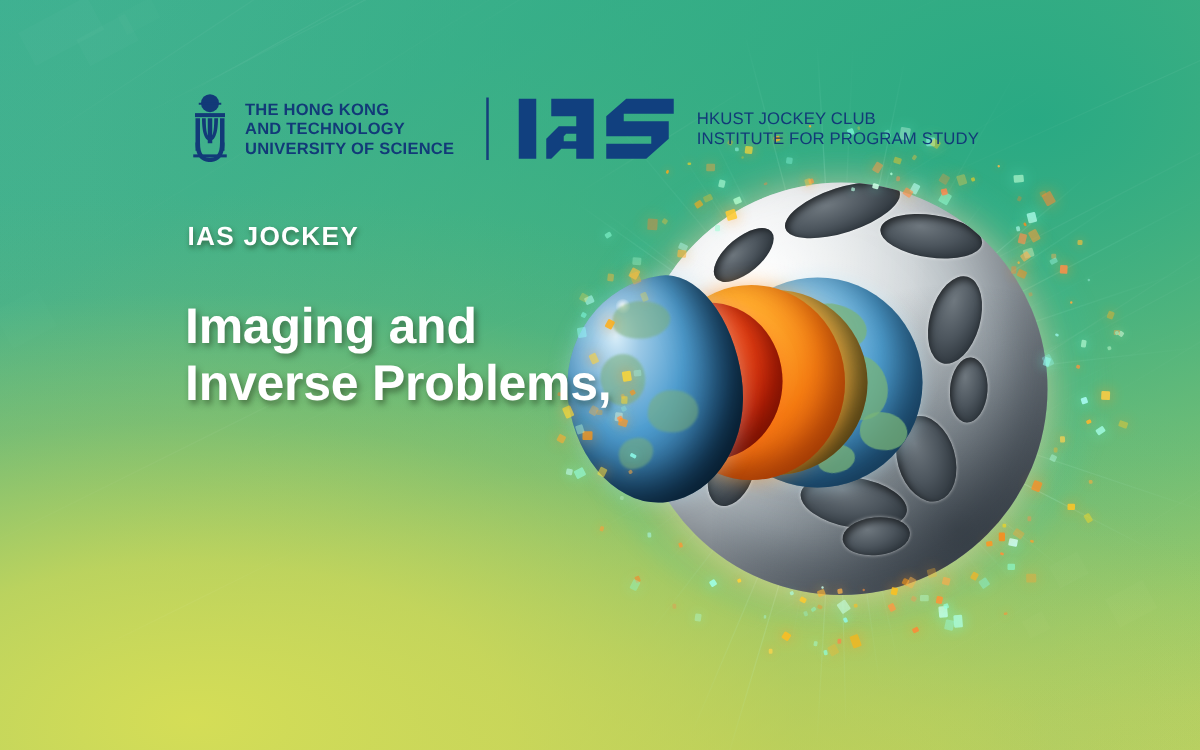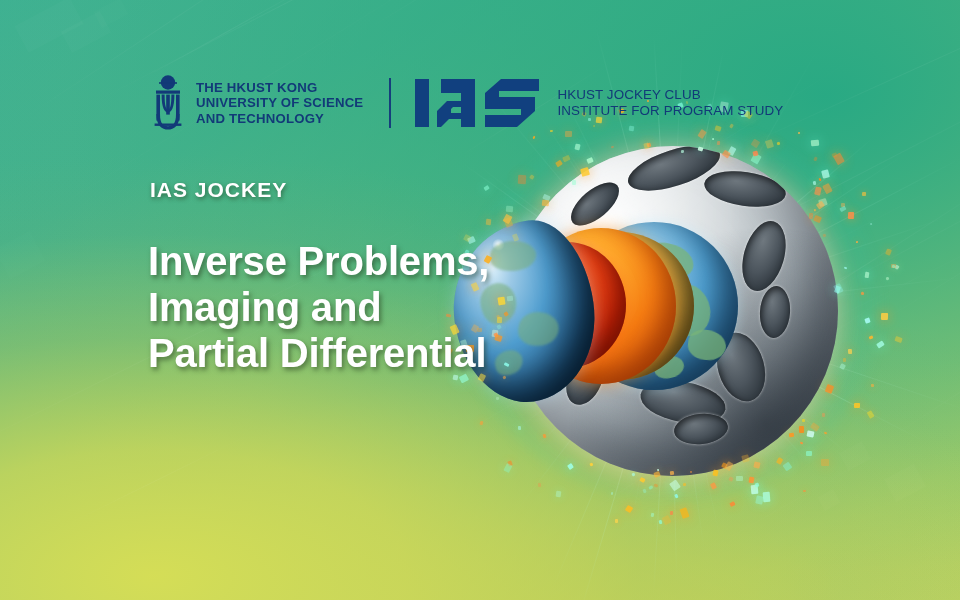--- a/index.html
+++ b/index.html
@@ -454,23 +454,23 @@
         <rect x="6.4" y="20.6" width="3.6" height="26"></rect>
         <rect x="16.2" y="20.6" width="3.6" height="20"></rect>
         <rect x="26" y="20.6" width="3.6" height="26"></rect>
         <path d="M6.4 40 C6.4 52 12 55.6 18 55.6 C24 55.6 29.6 52 29.6 40 L26 40 C26 50 22.6 52.2 18 52.2 C13.4 52.2 10 50 10 40 Z"></path>
         <path d="M11.6 20.6 L14.6 20.6 C14.6 32 16 35.5 18 35.5 C20 35.5 21.4 32 21.4 20.6 L24.4 20.6 C24.4 34 21.4 38.6 18 38.6 C14.6 38.6 11.6 34 11.6 20.6 Z"></path>
         <rect x="4.6" y="49.5" width="26.8" height="2.4"></rect>
       </g>
     </svg>
 
     <div class="ust-text">
-      <div>THE HKUST KONG</div>
+      <div>THE HONG KONG</div>
+      <div>AND TECHNOLOGY</div>
       <div>UNIVERSITY OF SCIENCE</div>
-      <div>AND TECHNOLOGY</div>
     </div>
 
     <div class="divider"></div>
 
     <svg class="ias-mark" viewBox="0 0 128 56">
       <g fill="#11407f">
         <path d="M2 4 H16 V52 H2 Z"></path>
         <path d="M28 4 H62 L62 52 H48 V44 H36 L28 52 H24 V36 L34 26 H48 V18 H28 Z M48 32 H40 L38 34 V38 H48 Z"></path>
         <path d="M126 4 H88 L72 18 V34 H108 V40 H72 L72 52 H104 L122 36 V22 H86 V16 H126 Z"></path>
       </g>
@@ -478,18 +478,17 @@
 
     <div class="ias-text">
       <div>HKUST JOCKEY CLUB</div>
       <div>INSTITUTE FOR PROGRAM STUDY</div>
     </div>
   </div>
 
   <div class="kicker">IAS JOCKEY</div>
 
   <div class="maintitle">
+    <span>Imaging and</span>
     <span>Inverse Problems,</span>
-    <span>Imaging and</span>
-    <span>Partial Differential</span>
   </div>
 
 </div>
 
 </body></html>

